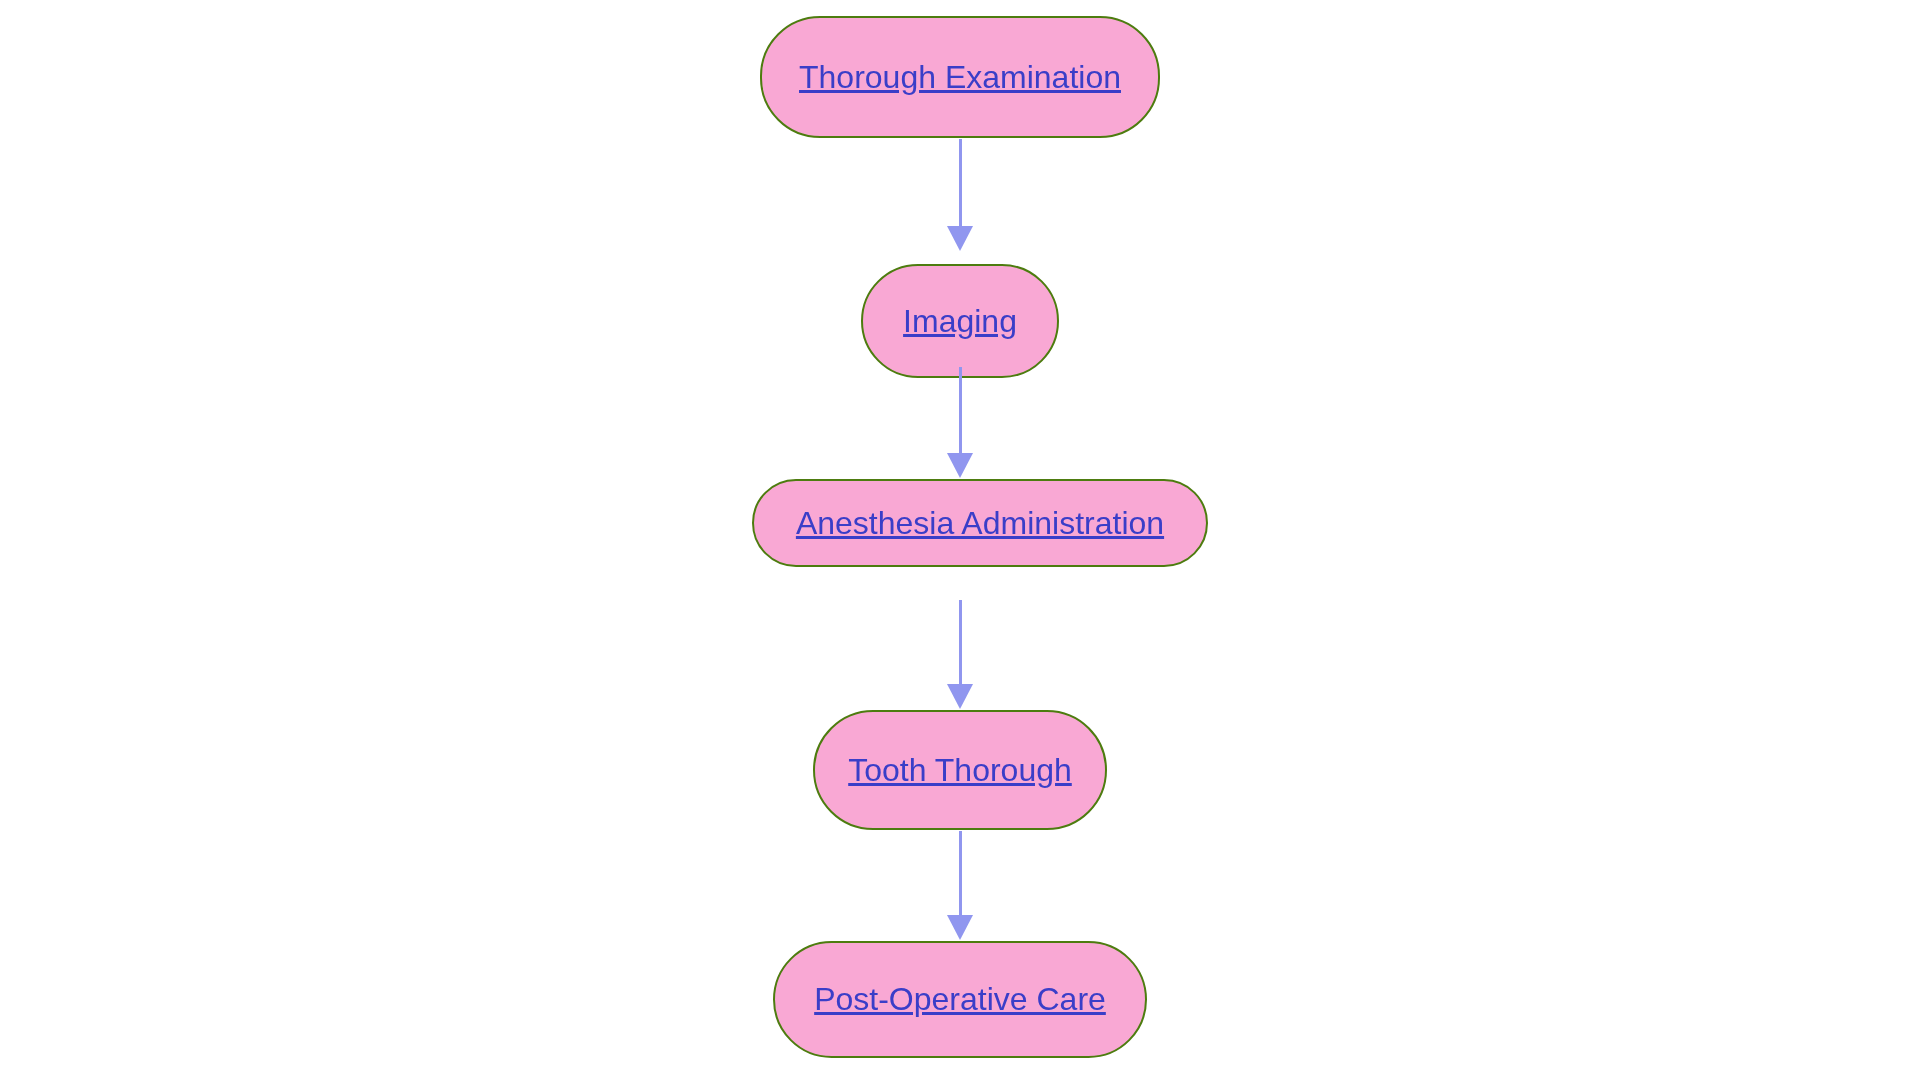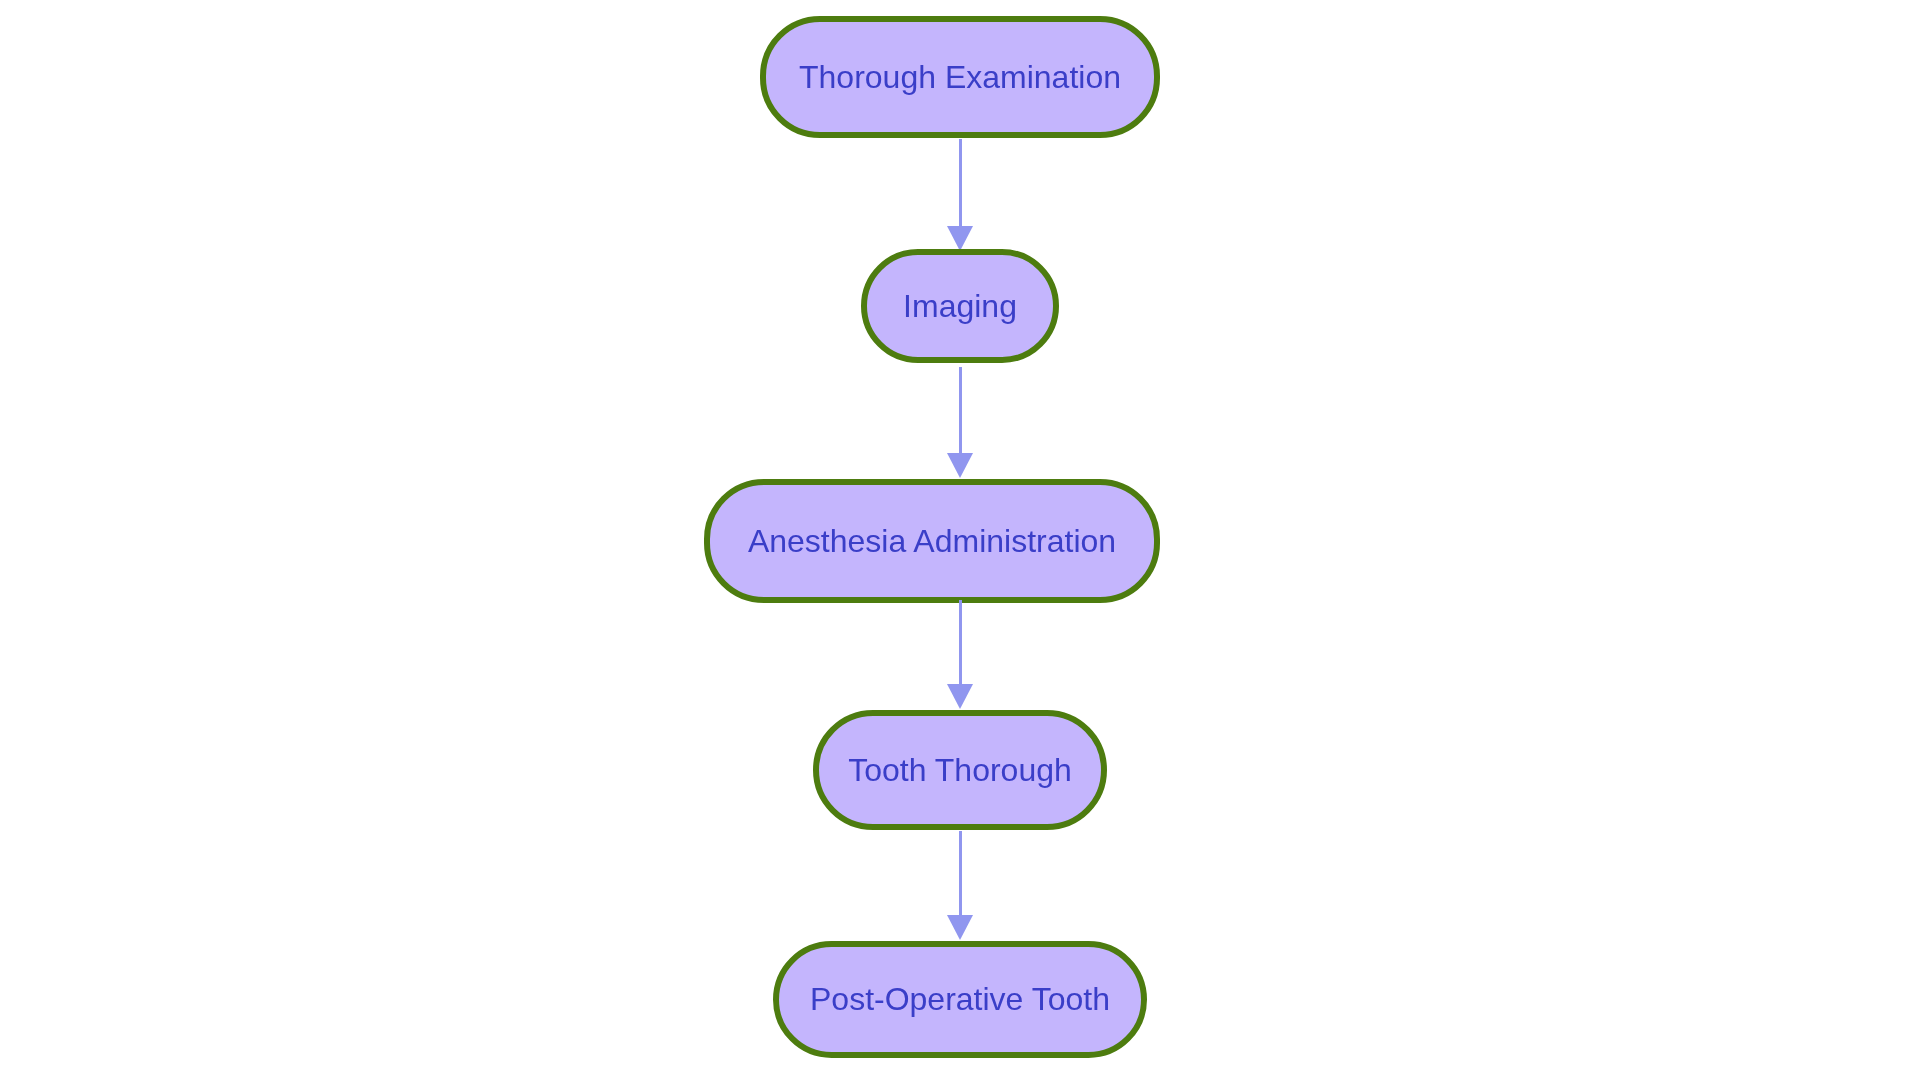--- a/index.html
+++ b/index.html
@@ -14,36 +14,37 @@
     overflow: hidden;
     font-family: "Liberation Sans", sans-serif;
   }
   .canvas {
     position: absolute;
     inset: 0;
   }
   .flow-node {
     position: absolute;
     box-sizing: border-box;
-    background: #c4b5fd;
-    border: 6px solid #4d7c0f;
+    background: #f9a8d4;
+    border: 2px solid #4d7c0f;
     border-radius: 60px;
     display: flex;
     align-items: center;
     justify-content: center;
     color: #3a3ec8;
     font-size: 32px;
     font-weight: 400;
     letter-spacing: 0px;
     white-space: nowrap;
+    text-decoration: underline;
   }
   
   #node-1 { left: 760px; top: 16px;  width: 400px; height: 122px; }
-  #node-2 { left: 861px; top: 249px; width: 198px; height: 114px; }
-  #node-3 { left: 704px; top: 479px; width: 456px; height: 124px; }
+  #node-2 { left: 861px; top: 264px; width: 198px; height: 114px; }
+  #node-3 { left: 752px; top: 479px; width: 456px; height: 88px; }
   #node-4 { left: 813px; top: 710px; width: 294px; height: 120px; }
   #node-5 { left: 773px; top: 941px; width: 374px; height: 117px; }
 
   .flow-arrow {
     position: absolute;
     width: 26px;
     left: 947px;
   }
   #arrow-1 { top: 139px; height: 112px; }
   #arrow-2 { top: 367px; height: 111px; }
@@ -104,16 +105,16 @@
   <div class="flow-node" id="node-4">
     <span>Tooth Thorough</span>
   </div>
 
   <div class="flow-arrow" id="arrow-4">
     <div class="arrow-line"></div>
     <div class="arrow-head"></div>
   </div>
 
   <div class="flow-node" id="node-5">
-    <span>Post-Operative Tooth</span>
+    <span>Post-Operative Care</span>
   </div>
 
 </div>
 
 </body></html>

